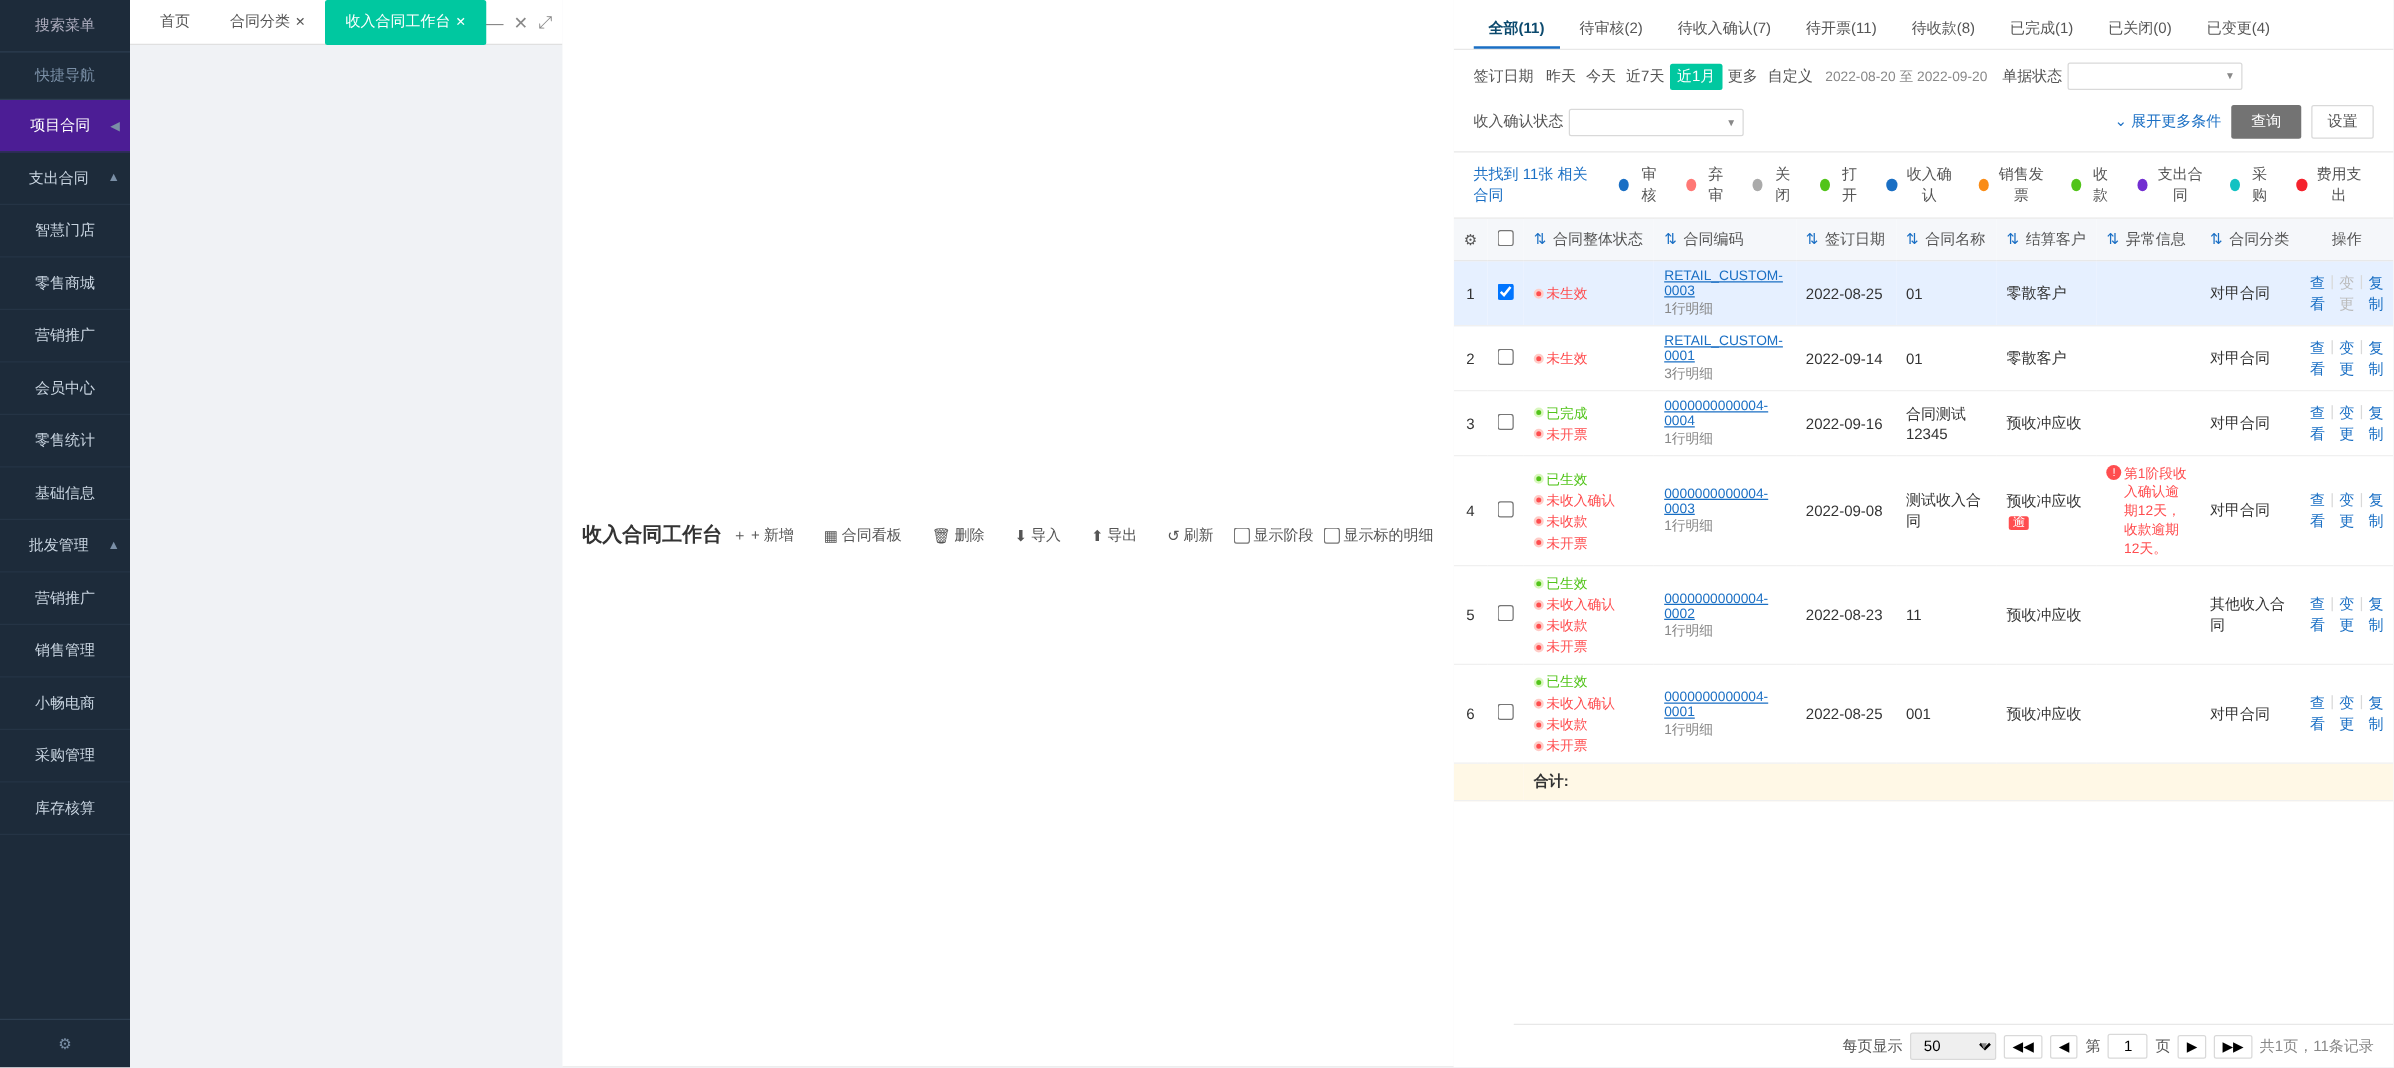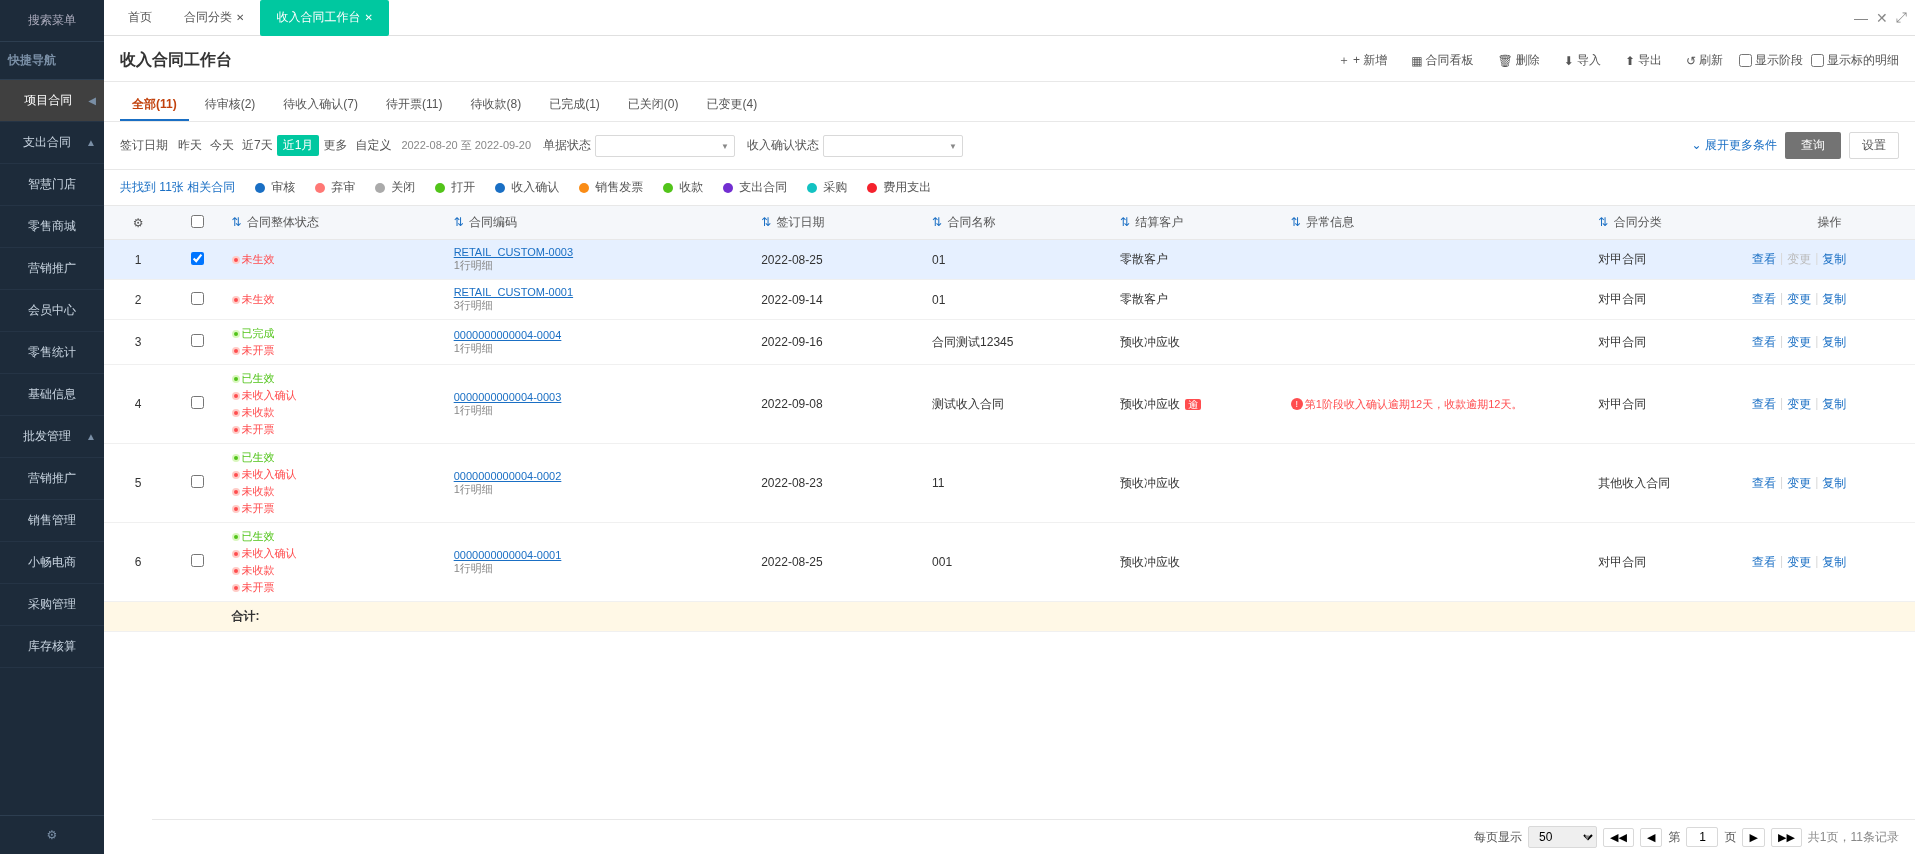--- a/index.html
+++ b/index.html
@@ -1,29 +1,29 @@
 <!DOCTYPE html>
 <html><head>
   <meta charset="utf-8">
   <style>
     * { box-sizing: border-box; margin: 0; padding: 0; }
     body { font-family: 'Microsoft YaHei', Arial, sans-serif; font-size: 12px; background: #f0f2f5; color: #333; display: flex; height: 854px; overflow: hidden; }
 
     
     .sidebar { width: 104px; background: #1d2b3a; display: flex; flex-direction: column; height: 100%; flex-shrink: 0; }
     .sidebar-search { padding: 12px 8px; color: #aab; font-size: 12px; cursor: pointer; text-align: center; border-bottom: 1px solid #2d3e50; }
-    .sidebar-quick-nav { padding: 10px 8px; color: #7a8fa6; font-size: 12px; border-bottom: 1px solid #2d3e50; font-weight: bold; }
+    .sidebar-quick-nav { padding: 10px 8px; color: #7a8fa6; font-size: 12px; text-align: center; border-bottom: 1px solid #2d3e50; }
     .sidebar-item { padding: 12px 8px; color: #c8d4e0; font-size: 12px; text-align: center; cursor: pointer; display: flex; align-items: center; justify-content: space-between; border-bottom: 1px solid #253445; }
-    .sidebar-item.active { background: #404040; color: #fff; }
+    .sidebar-item.active { background: #4c1d95; color: #fff; }
     .sidebar-item .item-label { flex: 1; }
     .sidebar-item .arrow { font-size: 10px; color: #7a8fa6; }
     .sidebar-bottom { margin-top: auto; padding: 12px 8px; color: #7a8fa6; text-align: center; border-top: 1px solid #2d3e50; cursor: pointer; }
 
     
-    .main { flex: 1; display: flex; flex-direction: column; overflow: hidden; }
+    .main { flex: 1; display: flex; flex-direction: row; overflow: hidden; }
 
     
     .tab-bar { background: #fff; display: flex; align-items: center; border-bottom: 1px solid #e0e0e0; padding: 0 8px; height: 36px; flex-shrink: 0; }
     .tab { padding: 8px 16px; font-size: 12px; color: #555; cursor: pointer; height: 36px; display: flex; align-items: center; gap: 4px; }
     .tab.active { background: #00c8a0; color: #fff; border-radius: 2px; }
     .tab .close { font-size: 10px; cursor: pointer; }
     .tab-bar-right { margin-left: auto; display: flex; gap: 8px; align-items: center; font-size: 14px; color: #888; cursor: pointer; }
 
     
     .page-header { background: #fff; padding: 12px 16px 8px; display: flex; align-items: center; justify-content: space-between; border-bottom: 1px solid #e8e8e8; flex-shrink: 0; }
@@ -31,21 +31,21 @@
     .page-actions { display: flex; gap: 8px; align-items: center; }
     .action-btn { display: flex; align-items: center; gap: 3px; padding: 4px 8px; font-size: 12px; color: #555; cursor: pointer; border: none; background: none; }
     .checkbox-label { display: flex; align-items: center; gap: 3px; font-size: 12px; color: #555; cursor: pointer; }
 
     
     .content { flex: 1; overflow: auto; padding: 0; display: flex; flex-direction: column; background: #fff; }
 
     
     .filter-tabs { padding: 8px 16px 0; border-bottom: 1px solid #e8e8e8; display: flex; gap: 0; flex-shrink: 0; }
     .filter-tab { padding: 6px 12px; font-size: 12px; color: #555; cursor: pointer; border-bottom: 2px solid transparent; margin-right: 4px; }
-    .filter-tab.active { color: #c2410c; border-bottom: 2px solid #1a6fc4; font-weight: bold; }
+    .filter-tab.active { color: #0c4a6e; border-bottom: 2px solid #1a6fc4; font-weight: bold; }
 
     
     .search-bar { padding: 10px 16px; display: flex; align-items: center; gap: 12px; border-bottom: 1px solid #e8e8e8; flex-shrink: 0; flex-wrap: wrap; }
     .search-group { display: flex; align-items: center; gap: 6px; }
     .search-label { font-size: 12px; color: #555; }
     .date-filter { display: flex; align-items: center; gap: 0; }
     .date-btn { font-size: 12px; color: #555; cursor: pointer; padding: 2px 4px; }
     .date-btn.active { background: #00c8a0; color: #fff; border-radius: 2px; padding: 2px 6px; }
     .date-range { font-size: 11px; color: #888; }
     .search-select { display: flex; align-items: center; gap: 4px; }

